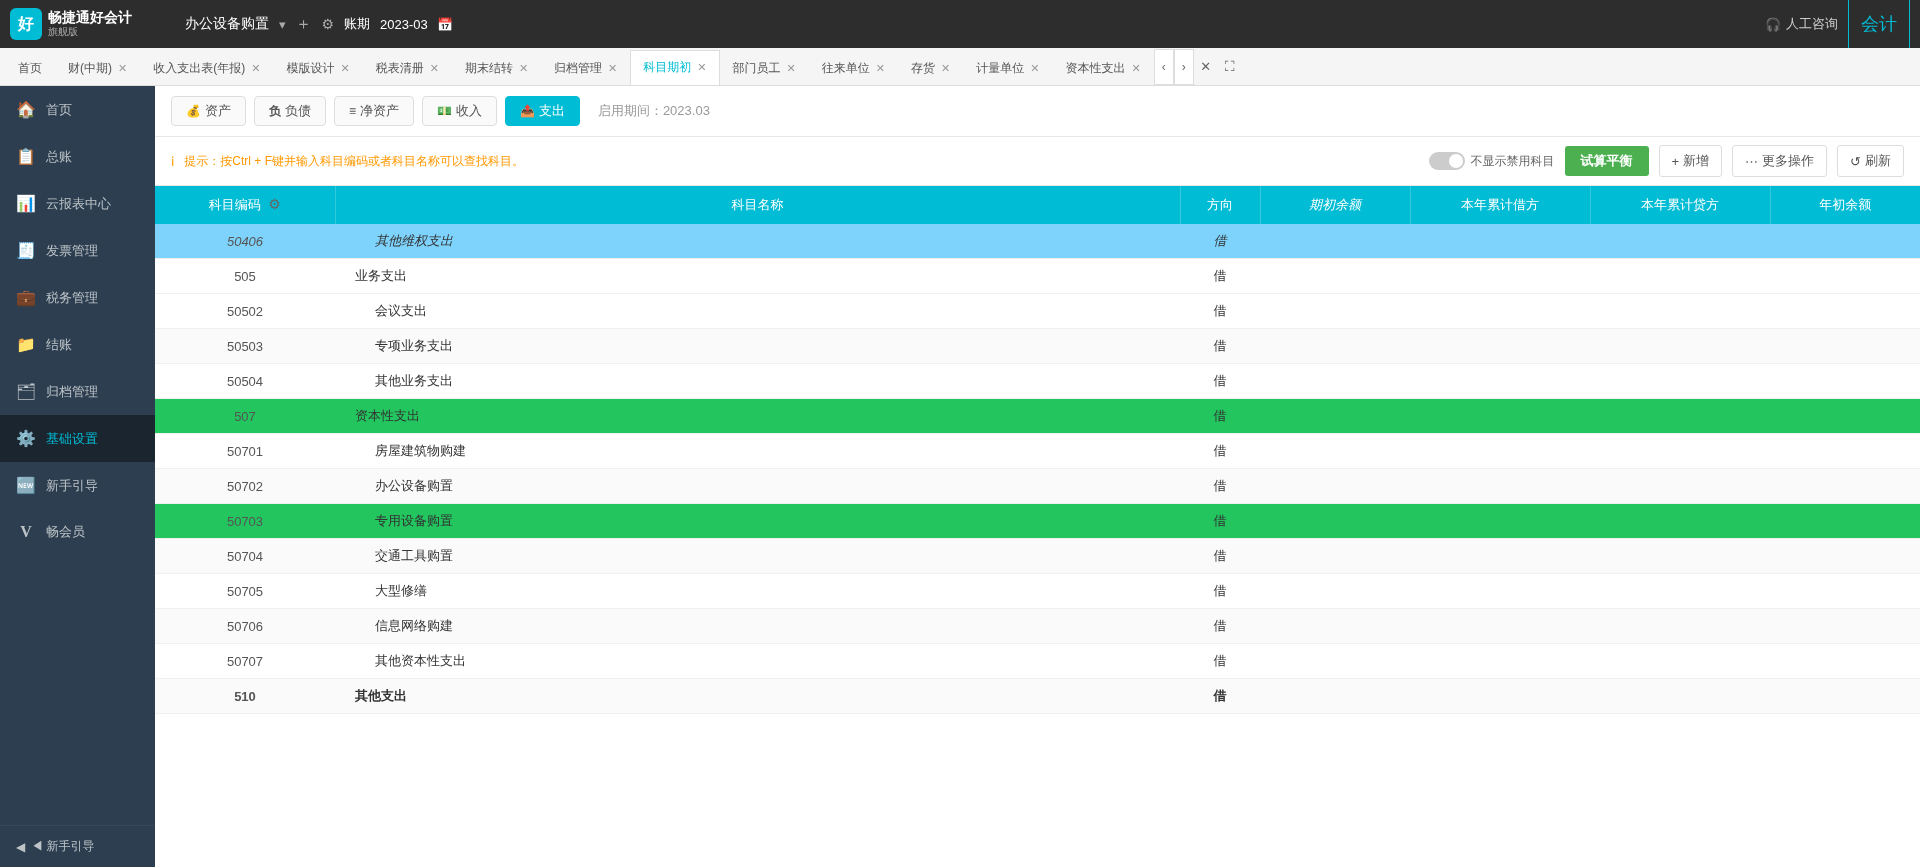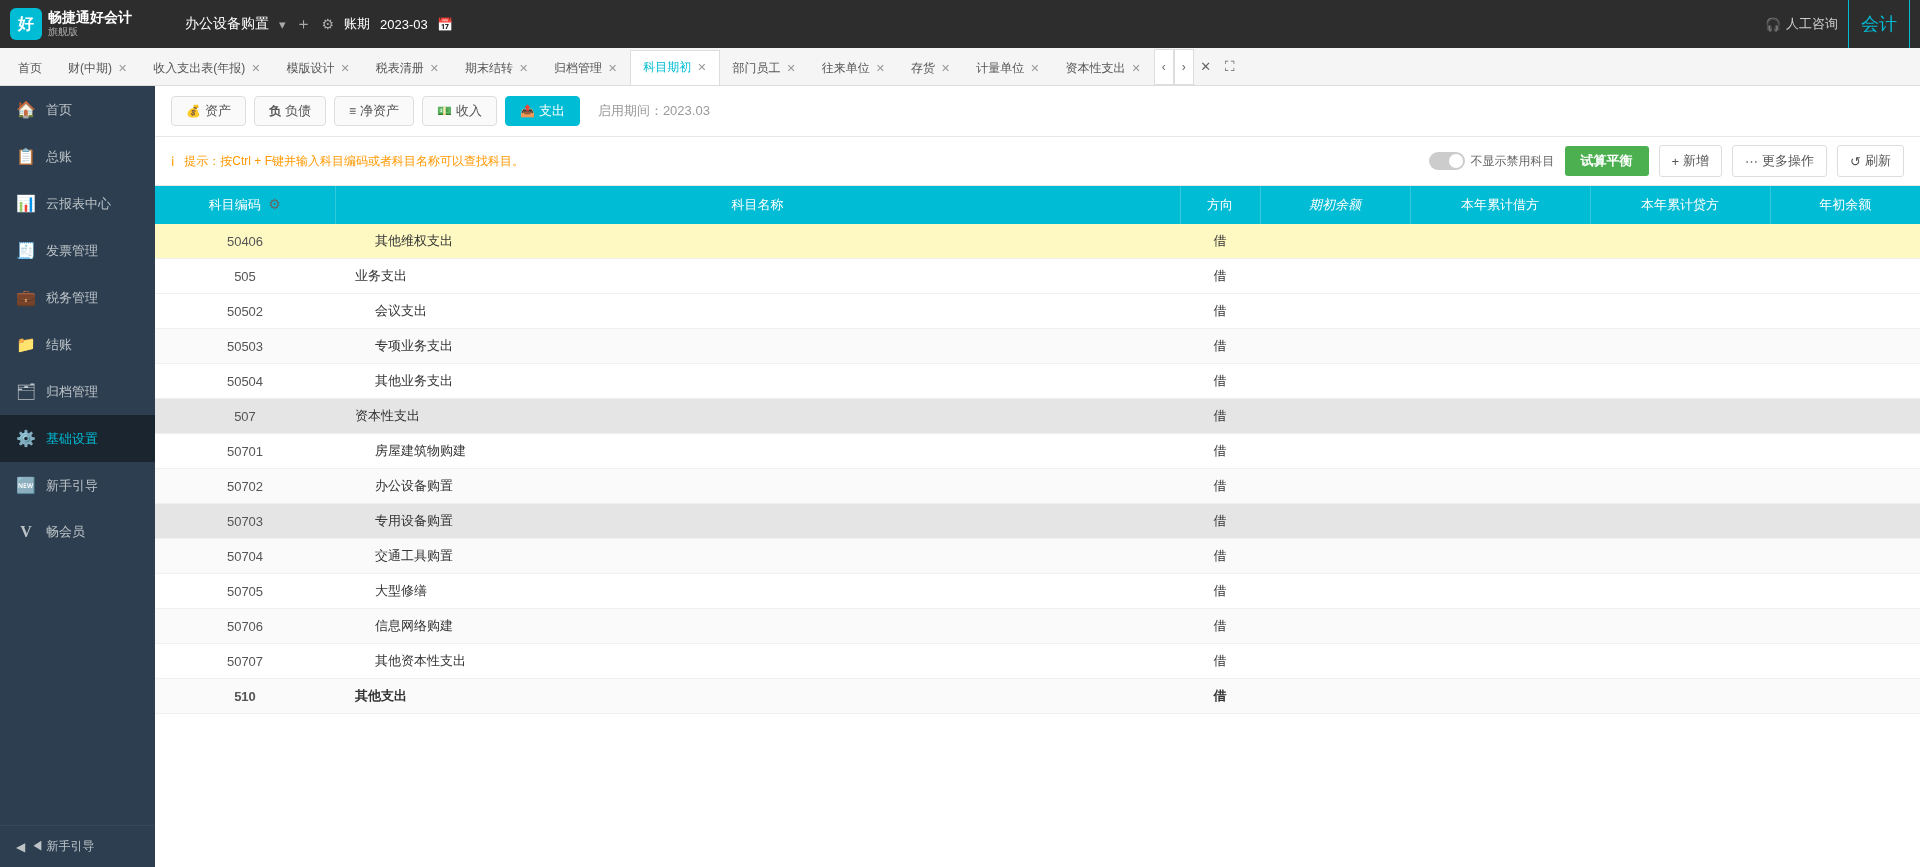--- a/index.html
+++ b/index.html
@@ -288,21 +288,21 @@
             </th>
             <th class="col-name">科目名称</th>
             <th class="col-dir">方向</th>
             <th class="col-init">期初余额</th>
             <th class="col-debit">本年累计借方</th>
             <th class="col-credit">本年累计贷方</th>
             <th class="col-year">年初余额</th>
           </tr>
         </thead>
         <tbody id="table-body">
-            <tr style="background: #fef9c3;">
+            <tr style="background: #7dd3fc; font-style: italic;">
               <td>50406</td>
               <td class="indent">其他维权支出</td>
               <td>借</td>
               <td></td>
               <td></td>
               <td></td>
               <td></td>
             </tr>
             <tr style="background: white;">
               <td>505</td>
@@ -333,21 +333,21 @@
             </tr>
             <tr style="background: white;">
               <td>50504</td>
               <td class="indent">其他业务支出</td>
               <td>借</td>
               <td></td>
               <td></td>
               <td></td>
               <td></td>
             </tr>
-            <tr style="background: #e5e5e5;">
+            <tr style="background: #22c55e;">
               <td>507</td>
               <td>资本性支出</td>
               <td>借</td>
               <td></td>
               <td></td>
               <td></td>
               <td></td>
             </tr>
             <tr style="background: white;">
               <td>50701</td>
@@ -360,21 +360,21 @@
             </tr>
             <tr style="background: rgb(250, 250, 250);">
               <td>50702</td>
               <td class="indent">办公设备购置</td>
               <td>借</td>
               <td></td>
               <td></td>
               <td></td>
               <td></td>
             </tr>
-            <tr style="background: #e5e5e5;">
+            <tr style="background: #22c55e;">
               <td>50703</td>
               <td class="indent">专用设备购置</td>
               <td>借</td>
               <td></td>
               <td></td>
               <td></td>
               <td></td>
             </tr>
             <tr style="background: rgb(250, 250, 250);">
               <td>50704</td>

